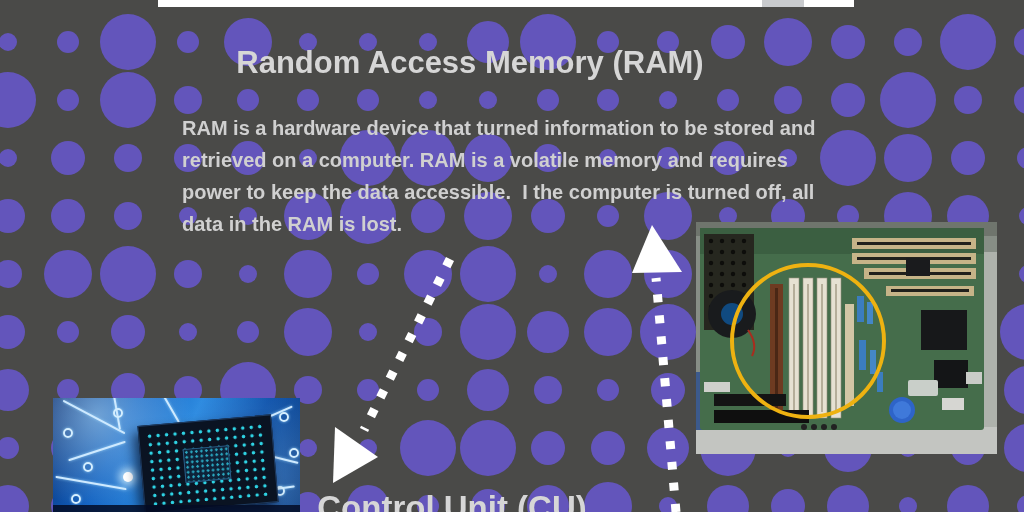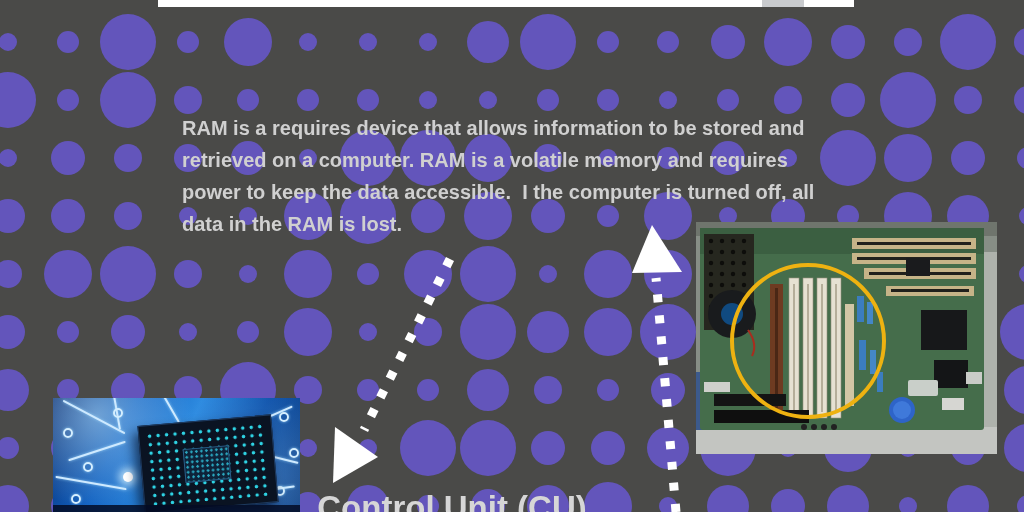--- a/index.html
+++ b/index.html
@@ -219,22 +219,23 @@
       <div class="dot" style="left: 827px; top: 485px; width: 42px; height: 42px; background: rgb(99, 85, 187);"></div>
       <div class="dot" style="left: 899px; top: 497px; width: 18px; height: 18px; background: rgb(99, 85, 187);"></div>
       <div class="dot" style="left: 947px; top: 485px; width: 42px; height: 42px; background: rgb(99, 85, 187);"></div>
       <div class="dot" style="left: 1017px; top: 495px; width: 22px; height: 22px; background: rgb(99, 85, 187);"></div>
     </div>
 
   <div class="topbar">
     <div class="topbar-notch"></div>
   </div>
 
-
-  <p class="body-text">RAM is a requires device that allows information to be stored and
+  <h1 class="title">Random Access Memory (RAM)</h1>
+
+  <p class="body-text">RAM is a hardware device that turned information to be stored and
 retrieved on a computer. RAM is a volatile memory and requires
 power to keep the data accessible.  I the computer is turned off, all
 data in the RAM is lost.</p>
 
   <div class="cpu" aria-label="blue circuit board with processor chip">
     <div class="cpu-glow"></div>
     <div class="tr" style="left:6px;top:18px;width:70px;transform:rotate(28deg);"></div>
     <div class="tr" style="left:14px;top:52px;width:60px;transform:rotate(-18deg);"></div>
     <div class="tr" style="left:2px;top:84px;width:72px;transform:rotate(10deg);"></div>
     <div class="tr" style="left:40px;top:8px;width:46px;transform:rotate(80deg);"></div>

